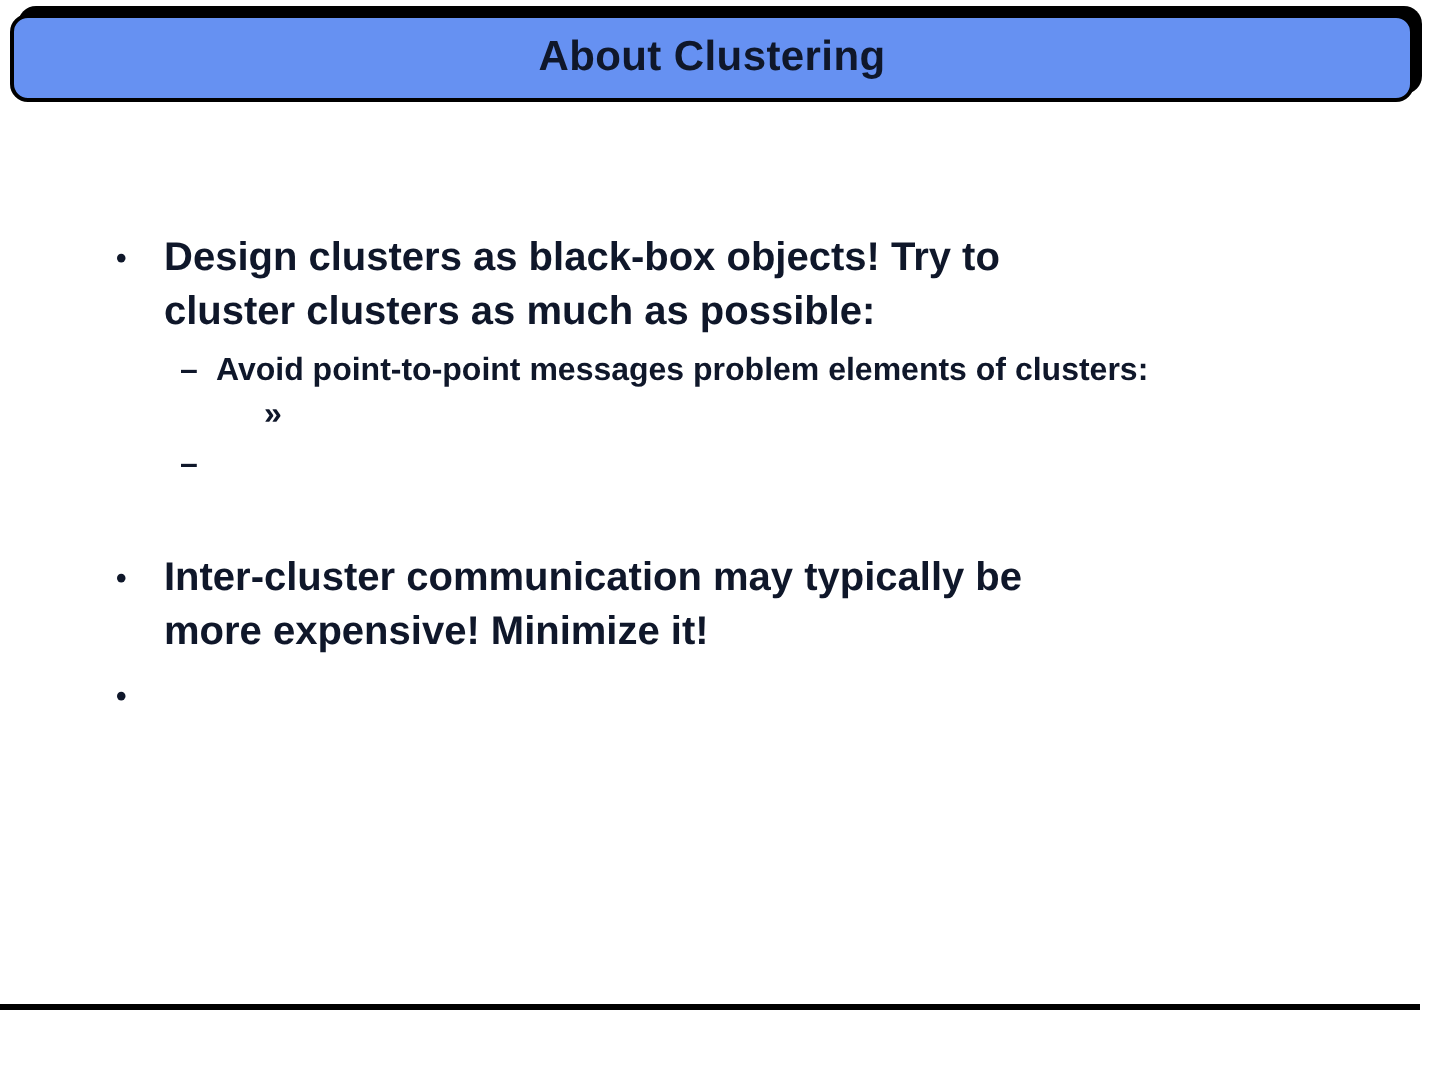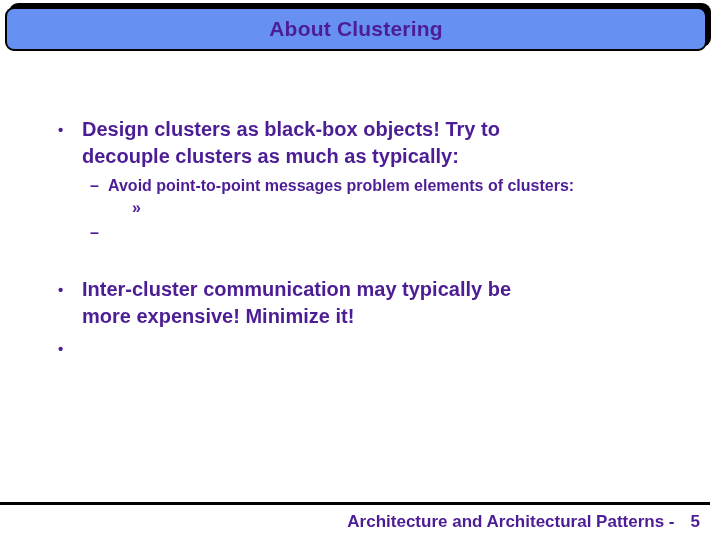--- a/index.html
+++ b/index.html
@@ -1,21 +1,21 @@
 <!DOCTYPE html>
 <html><head>
 <meta charset="utf-8">
 <style>
   html, body { margin: 0; padding: 0; background: #ffffff; }
   .slide {
     position: relative;
     width: 720px;
     height: 540px;
     background: #ffffff;
-    color: #4c1d95;
+    color: #0f172a;
     font-family: "Liberation Sans", "DejaVu Sans", sans-serif;
     overflow: hidden;
   }
 
   
   .title-shadow {
     position: absolute;
     left: 9px; top: 3px;
     width: 702px; height: 44px;
     background: #000000;
@@ -84,21 +84,21 @@
 <div class="slide">
 
   <div class="title-shadow"></div>
   <div class="title-box">
     <span class="title-text">About Clustering</span>
   </div>
 
   <div class="para l1" id="bullet1">
     <span class="glyph">•</span>
     <span class="text">Design clusters as black-box objects! Try to
-decouple clusters as much as typically:</span>
+cluster clusters as much as possible:</span>
   </div>
 
   <div class="sub-block">
     <div class="para l2">
       <span class="glyph">–</span>
       <span class="text">Avoid point-to-point messages problem elements of clusters:</span>
     </div>
     <div class="para l3">
       <span class="glyph">»</span>
     </div>
@@ -111,17 +111,14 @@
     <span class="glyph">•</span>
     <span class="text">Inter-cluster communication may typically be
 more expensive! Minimize it!</span>
   </div>
 
   <div class="para l1" id="bullet3">
     <span class="glyph">•</span>
   </div>
 
   <div class="footer-rule"></div>
-  <div class="footer">
-    <span>Architecture and Architectural Patterns -</span><span class="page-num">5</span>
-  </div>
 
 </div>
 
 </body></html>

